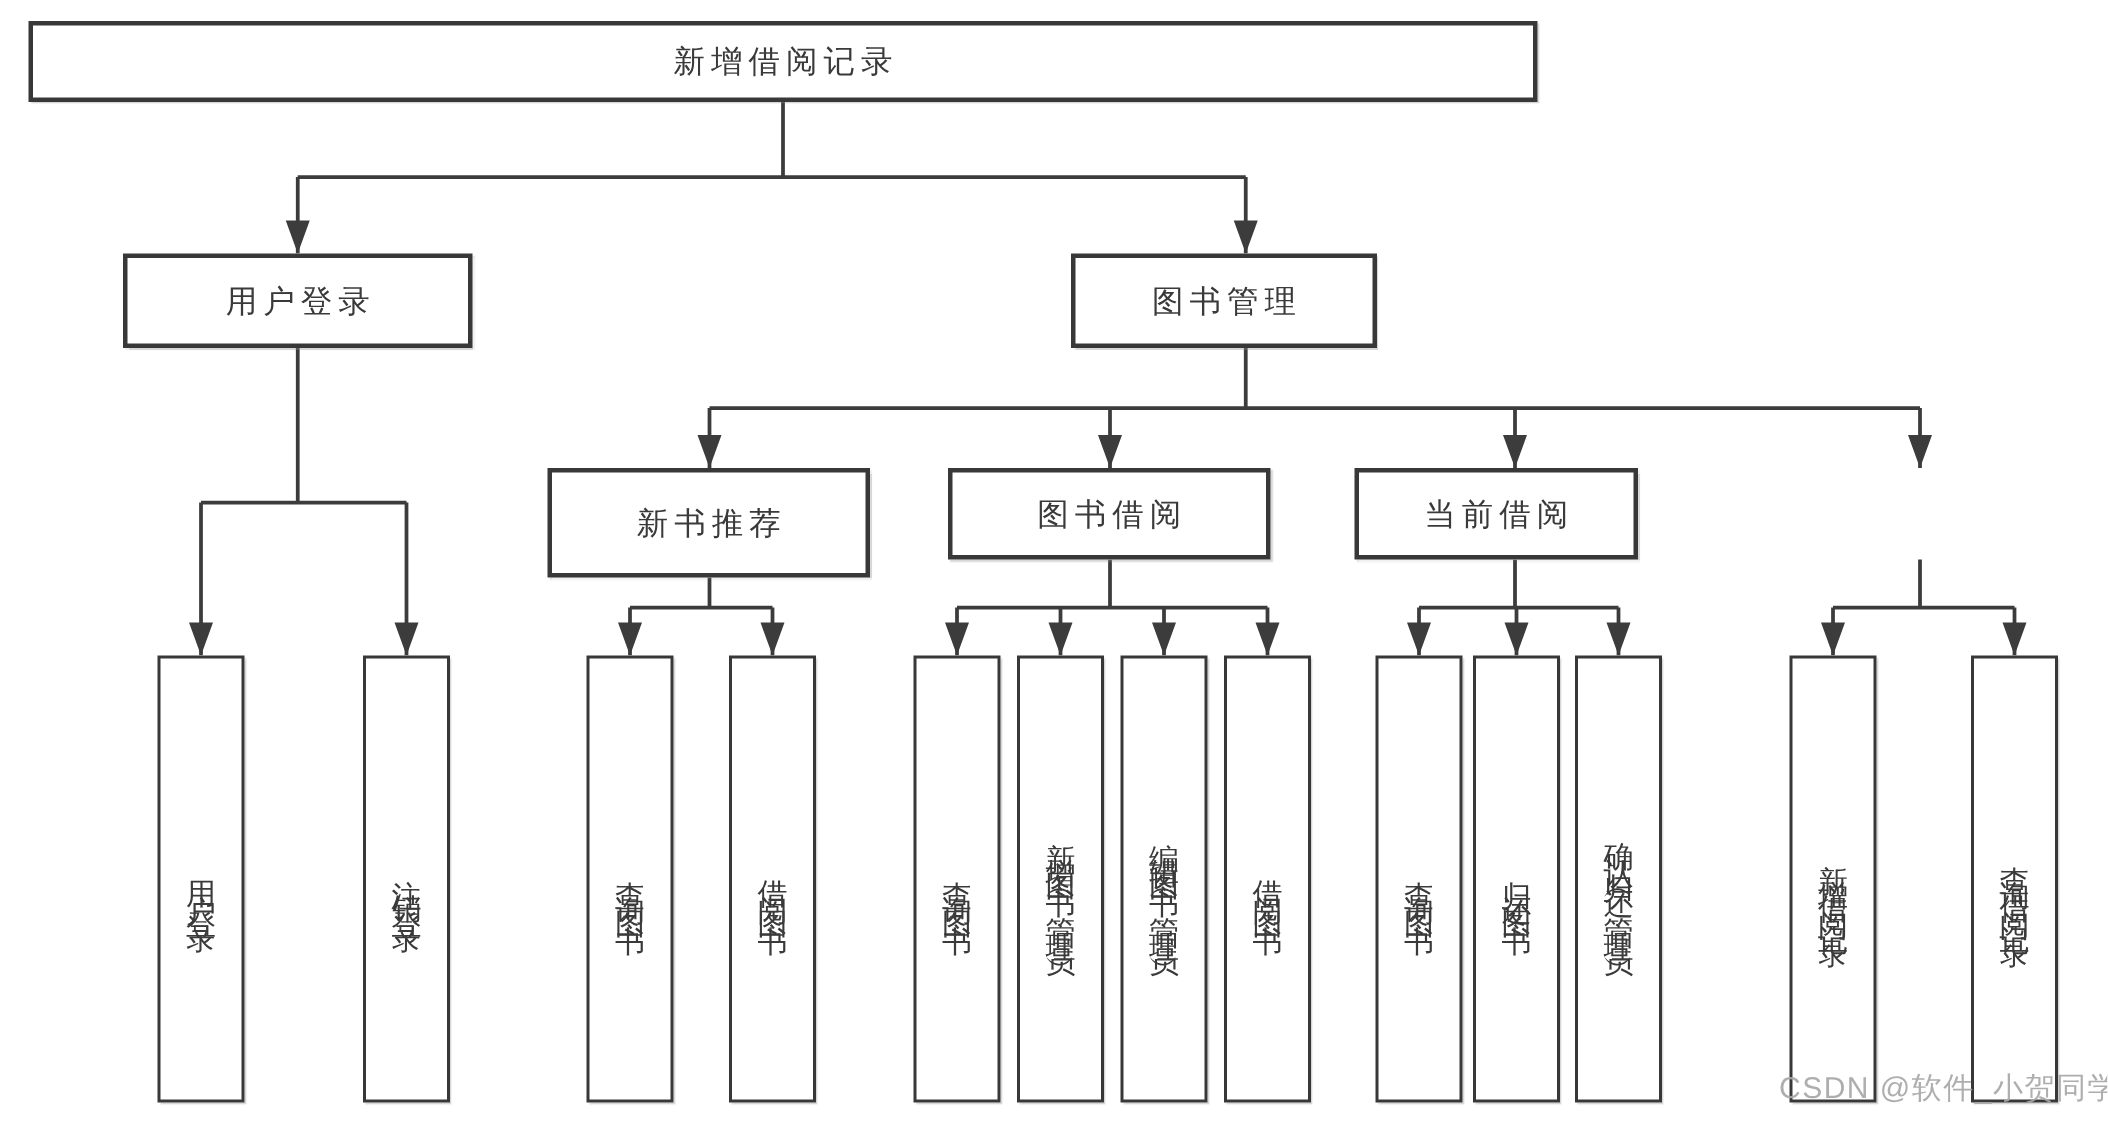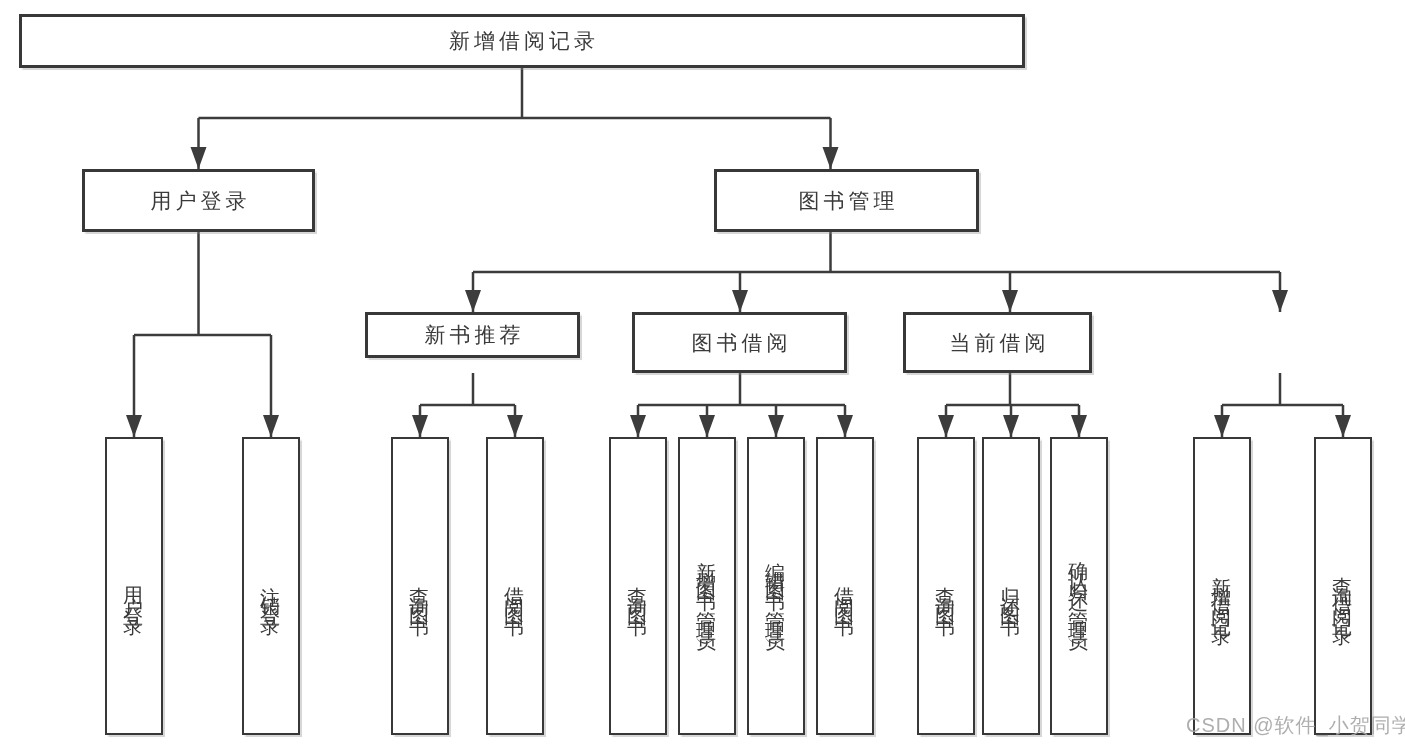--- a/index.html
+++ b/index.html
@@ -52,22 +52,22 @@
     text-orientation: mixed;
     font-size: 20px;
     letter-spacing: 10px;
     white-space: nowrap;
     margin-top: 10px;
     color: #3a3a3a;
   }
   
   .b-root    { left: 19px;  top: 14px;  width: 1006px; height: 54px; }
   .b-login   { left: 82px;  top: 169px; width: 233px;  height: 63px; }
-  .b-mgmt    { left: 714px; top: 169px; width: 265px;  height: 63px; }
-  .b-newbook { left: 365px; top: 312px; width: 215px;  height: 46px; }
+  .b-mgmt    { left: 714px; top: 169px; width: 204px;  height: 63px; }
+  .b-newbook { left: 365px; top: 312px; width: 215px;  height: 73px; }
   .b-borrow  { left: 632px; top: 312px; width: 215px;  height: 61px; font-family: Liberation Serif, serif; }
   .b-current { left: 903px; top: 312px; width: 189px;  height: 61px; }
   .b-records { left: 1173px;top: 312px; width: 215px;  height: 61px; }
   
   .l-a1 { left: 105px; }  .l-a2 { left: 242px; }
   .l-b1 { left: 391px; }  .l-b2 { left: 486px; }
   .l-c1 { left: 609px; }  .l-c2 { left: 678px; }  .l-c3 { left: 747px; }  .l-c4 { left: 816px; }
   .l-d1 { left: 917px; }  .l-d2 { left: 982px; }  .l-d3 { left: 1050px; }
   .l-e1 { left: 1193px; } .l-e2 { left: 1314px; }
   .watermark {

